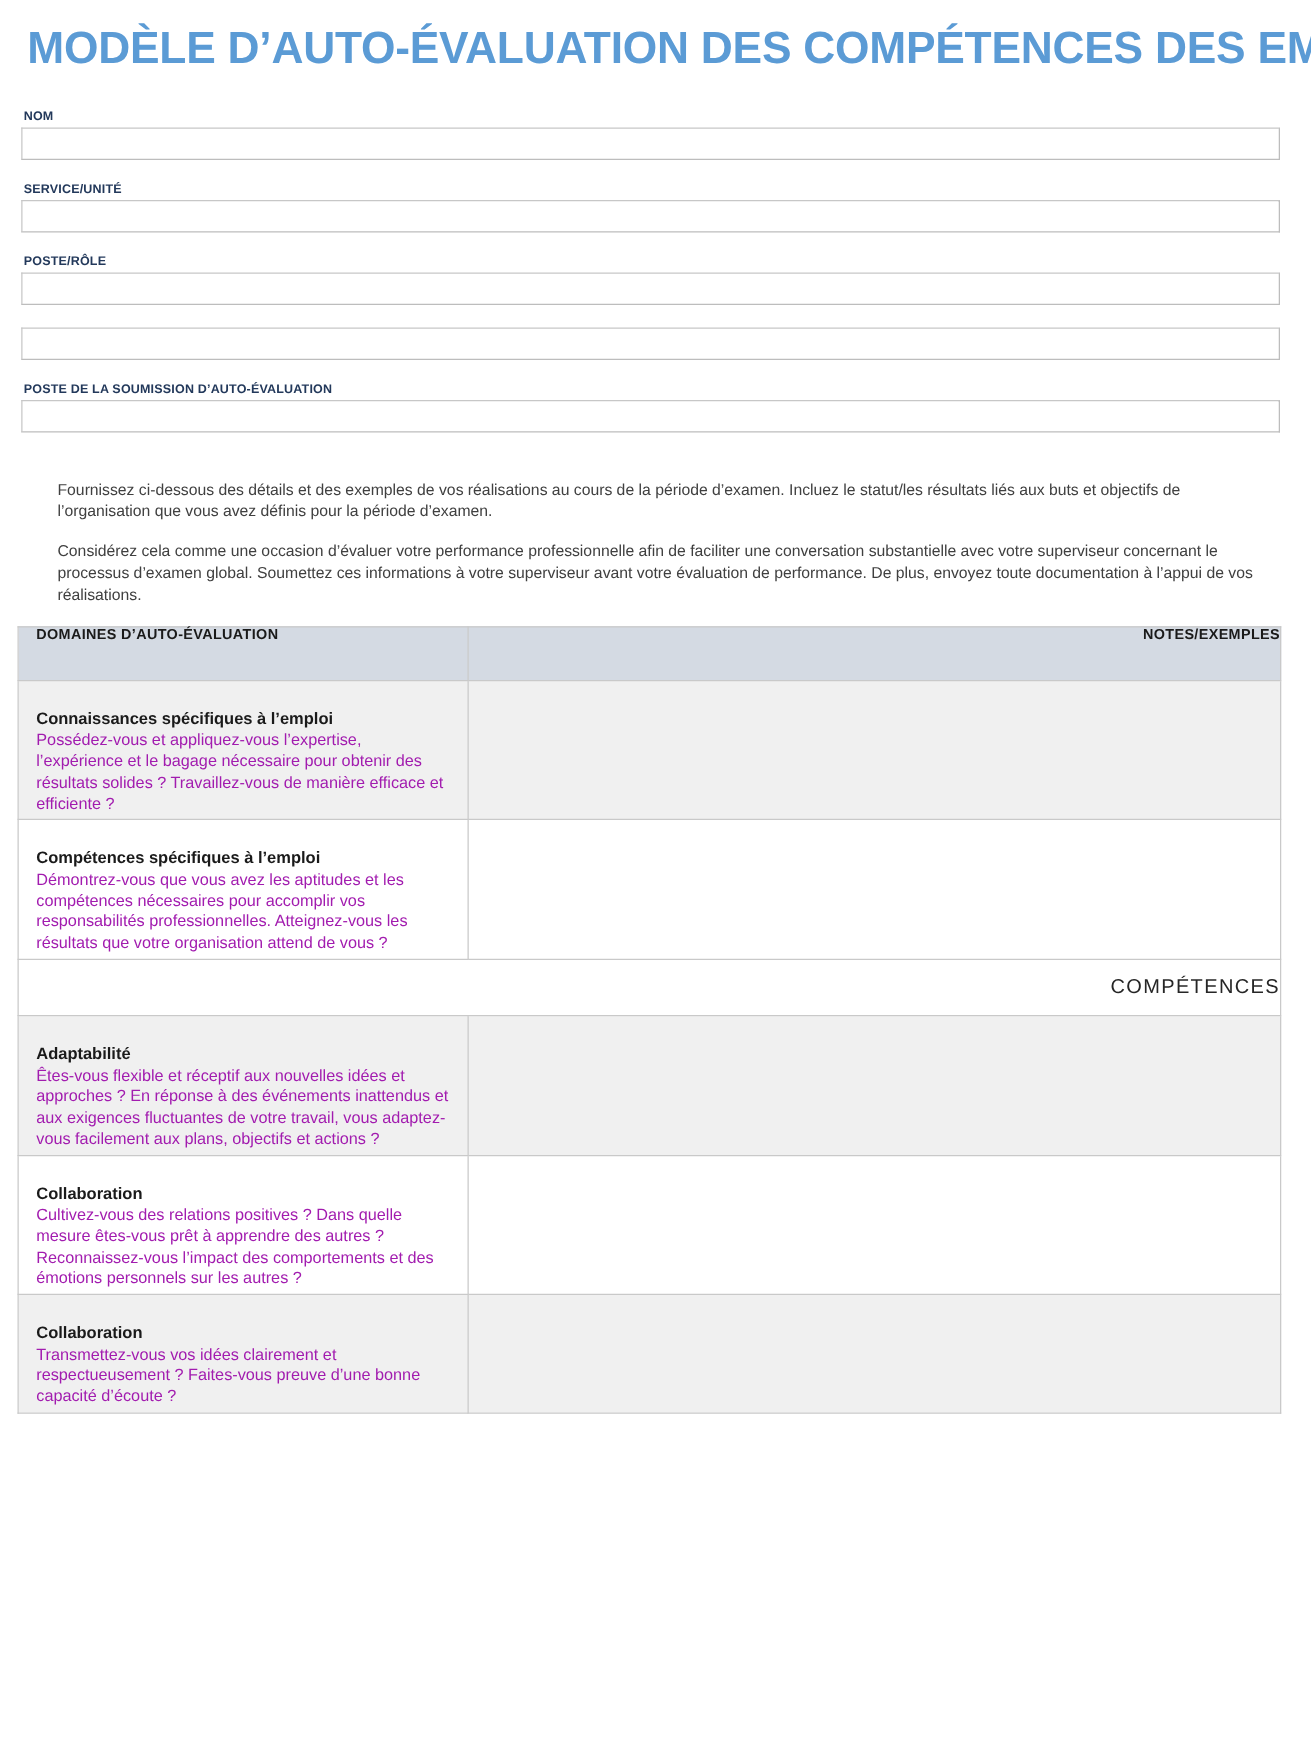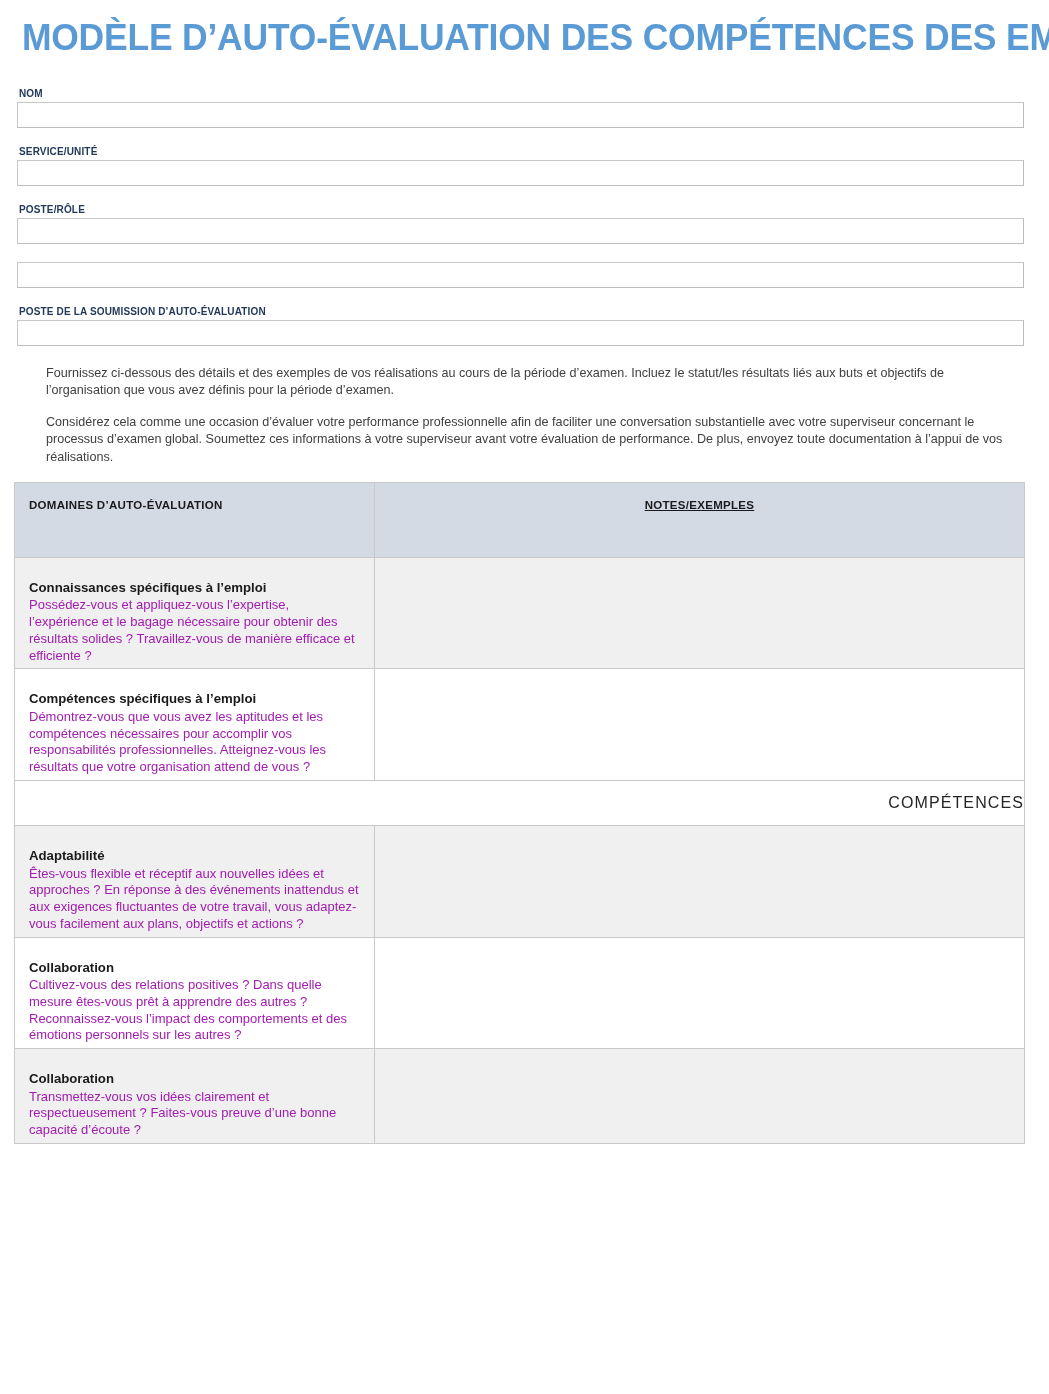--- a/index.html
+++ b/index.html
@@ -65,21 +65,21 @@
     background: #FFFFFF;
     font-family: "Liberation Sans", sans-serif;
     font-size: 13px;
     color: #333333;
     padding: 0 5px;
     outline: none;
   }
 
   
   .intro {
-    margin-top: 19px;
+    margin-top: 38px;
     padding: 0 20px 0 32px;
   }
   .intro p {
     color: #404040;
     font-size: 12.6px;
     line-height: 1.38;
     margin: 0 0 14px 0;
   }
   .intro p:last-child { margin-bottom: 0; }
 
@@ -90,39 +90,38 @@
     border-collapse: collapse;
     table-layout: fixed;
   }
   .assess-table col.c-domain { width: 360px; }
   .assess-table col.c-notes  { width: 650px; }
 
   .assess-table th,
   .assess-table td {
     border: 1px solid #C9C9C9;
     vertical-align: top;
-    padding: 16px;
+    padding: 0;
   }
 
   thead th {
     background: #D4DAE3;
     color: #1A1A1A;
     font-size: 11.5px;
     font-weight: bold;
     letter-spacing: 0.3px;
     height: 42px;
     vertical-align: middle;
   }
   th.th-domain {
     text-align: left;
     padding-left: 14px;
   }
   th.th-notes {
-    text-align: center;
-    text-decoration: underline;
+    text-align: right;
   }
 
   td.domain-cell {
     padding: 22px 14px 4px 14px;
   }
   .domain-title {
     color: #1A1A1A;
     font-size: 13.2px;
     font-weight: bold;
     margin: 0 0 1px 0;

